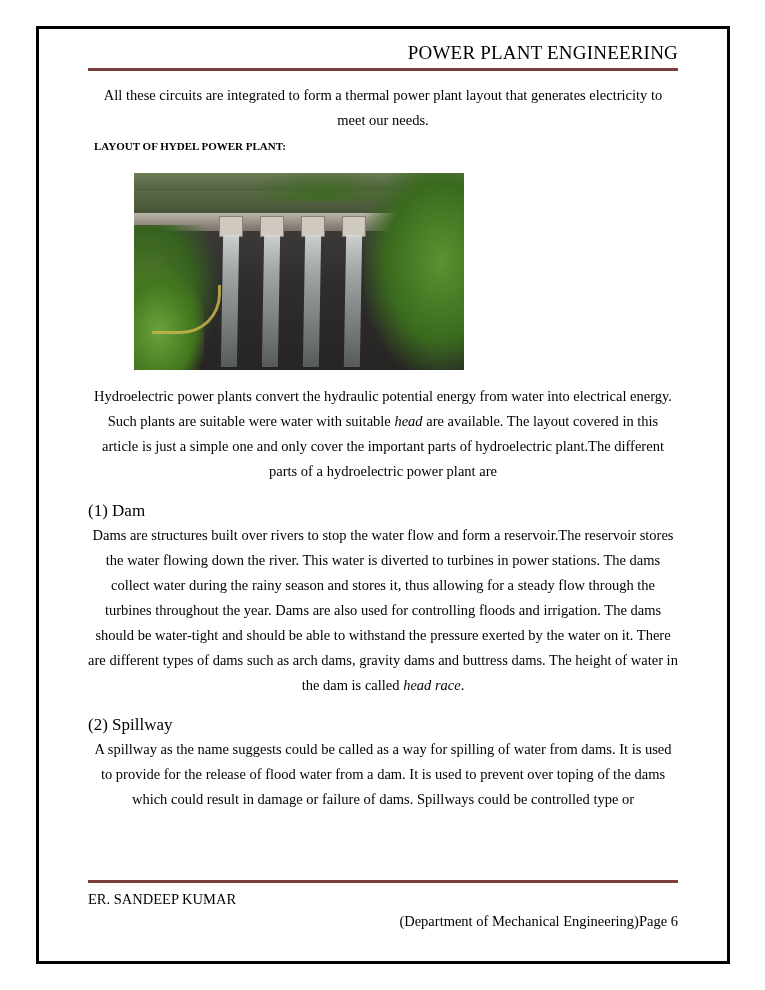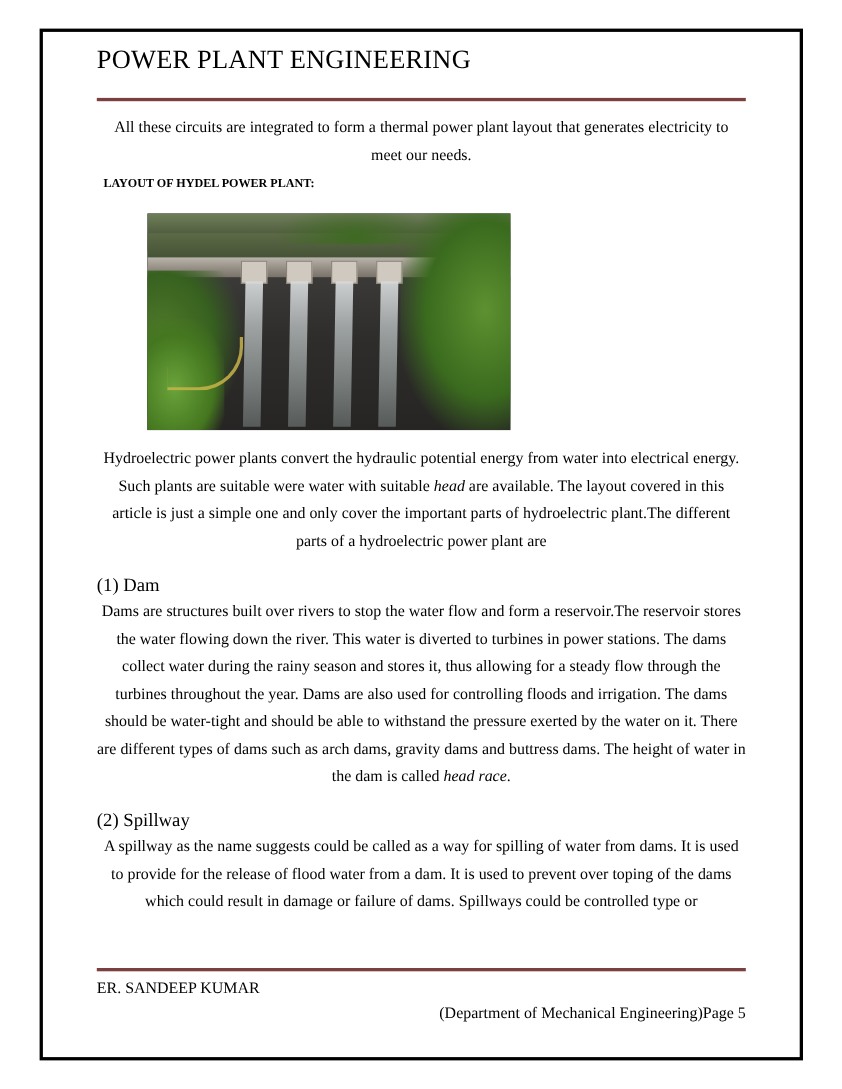--- a/index.html
+++ b/index.html
@@ -30,24 +30,24 @@
     box-sizing: border-box;
   }
   .content {
     position: absolute;
     left: 88px;
     top: 42px;
     width: 590px;
     box-sizing: border-box;
   }
   .doc-header-title {
-    text-align: left;
-    font-size: 24px;
+    text-align: right;
+    font-size: 19px;
     letter-spacing: 0.2px;
-    padding-bottom: 20px;
+    padding-bottom: 4px;
     font-family: "Liberation Serif", serif;
   }
   .rule {
     height: 3px;
     background: #7b3f3f;
     width: 100%;
     margin-bottom: 12px;
   }
   p.body-text {
     font-size: 14.5px;
@@ -233,16 +233,16 @@
     <div class="section-heading">(2) Spillway</div>
     <p class="body-text"><span>A spillway as the name suggests could be called as a way for spilling of water from dams. It is used to provide for the release of flood water from a dam. It is used to prevent over toping of the dams which could result in damage or failure of  dams. Spillways could be controlled type or</span></p>
 
   </div>
 
   <div class="footer">
     <div class="footer-rule"></div>
     <div class="footer-line1">ER. SANDEEP KUMAR</div>
     <div class="footer-row">
       <span>(Department of Mechanical Engineering)</span>
-      <span>Page 5</span>
+      <span>Page 6</span>
     </div>
   </div>
 </div>
 
 </body></html>

